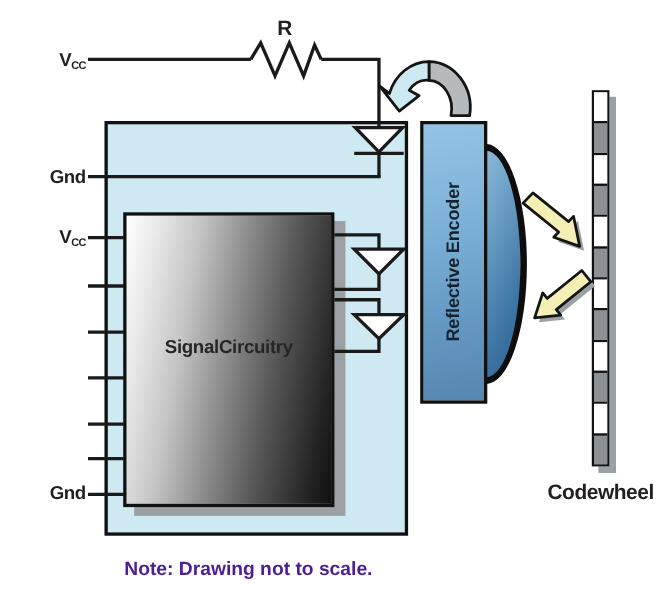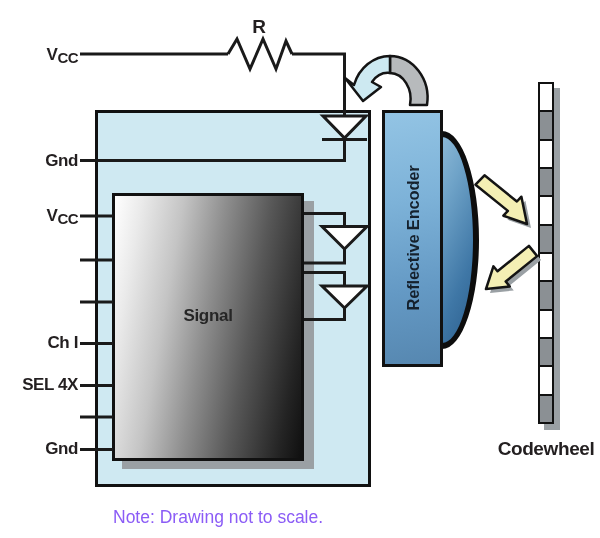--- a/index.html
+++ b/index.html
@@ -53,37 +53,38 @@
   .cw .seg{flex:1;}
   .cw .seg + .seg{border-top:2.5px solid #111;}
   .cw .seg.g{background:#8b9094;}
   .cw .seg.w{background:#ffffff;}
   
   .pin{
     position:absolute;left:0;width:78px;height:22px;line-height:22px;
     text-align:right;font-weight:700;font-size:17px;color:#231f20;letter-spacing:-0.4px;
     white-space:nowrap;
   }
-  .pin .sub{font-size:15px;vertical-align:-3px;letter-spacing:-0.6px;text-align:right;}
+  .pin .sub{font-size:10px;vertical-align:-3px;letter-spacing:-0.6px;text-align:right;}
   .lbl-r{position:absolute;left:246px;top:16px;width:26px;text-align:center;font-weight:700;font-size:19px;color:#231f20;}
   .lbl-codewheel{position:absolute;left:488px;top:438px;width:116px;text-align:center;font-weight:700;font-size:19px;color:#231f20;letter-spacing:-0.4px;}
-  .note{position:absolute;left:113px;top:507px;font-size:17.5px;color:#8b5cf6;}
+  .note{position:absolute;left:113px;top:507px;font-size:17.5px;color:#4c1d95;font-weight:bold;}
   svg.overlay{position:absolute;left:0;top:0;z-index:5;}
   .pkg,.spc,.lens,.enc,.cw-shadow,.cw{z-index:auto;}
   .enc-label,.pin,.lbl-r,.lbl-codewheel,.note{z-index:6;}
 </style>
 </head>
 <body>
 
 <div class="canvas">
 
   <div class="pkg"></div>
 
   <div class="spc">
     <span>Signal</span>
+    <span>Circuitry</span>
   </div>
 
   <div class="lens"></div>
   <div class="enc"></div>
   <div class="enc-label">
     <span>Reflective Encoder</span>
   </div>
 
   <div class="cw-shadow"></div>
   <div class="cw">
@@ -138,21 +139,19 @@
 
     <polygon points="479.5,188.7 511.9,214.9 507.4,219.7 531,228 525.4,200.7 520.9,205.5 488.5,179.3" fill="#9aa0a4"></polygon>
     <polygon points="475.5,184.7 507.9,210.9 503.4,215.7 527,224 521.4,196.7 516.9,201.5 484.5,175.3" fill="#f4efb4" stroke="#141414" stroke-width="2.5" stroke-linejoin="round"></polygon>
     <polygon points="532.9,249.9 501.5,275.3 497.4,270.3 490,293 513.8,290.5 509.7,285.5 541.1,260.1" fill="#9aa0a4"></polygon>
     <polygon points="528.9,245.9 497.5,271.3 493.4,266.3 486,289 509.8,286.5 505.7,281.5 537.1,256.1" fill="#f4efb4" stroke="#141414" stroke-width="2.5" stroke-linejoin="round"></polygon>
   </svg>
 
   <div class="pin" style="top:44px"><span>V</span><span class="sub">CC</span></div>
   <div class="pin" style="top:150px"><span>Gnd</span><span class="sub"></span></div>
   <div class="pin" style="top:205px"><span>V</span><span class="sub">CC</span></div>
-  <div class="pin" style="top:332px"><span>Ch I</span><span class="sub"></span></div>
-  <div class="pin" style="top:374px"><span>SEL 4X</span><span class="sub"></span></div>
   <div class="pin" style="top:438px"><span>Gnd</span><span class="sub"></span></div>
 
   <div class="lbl-r">R</div>
   <div class="lbl-codewheel">Codewheel</div>
   <div class="note">Note: Drawing not to scale.</div>
 
 </div>
 
 </body></html>

